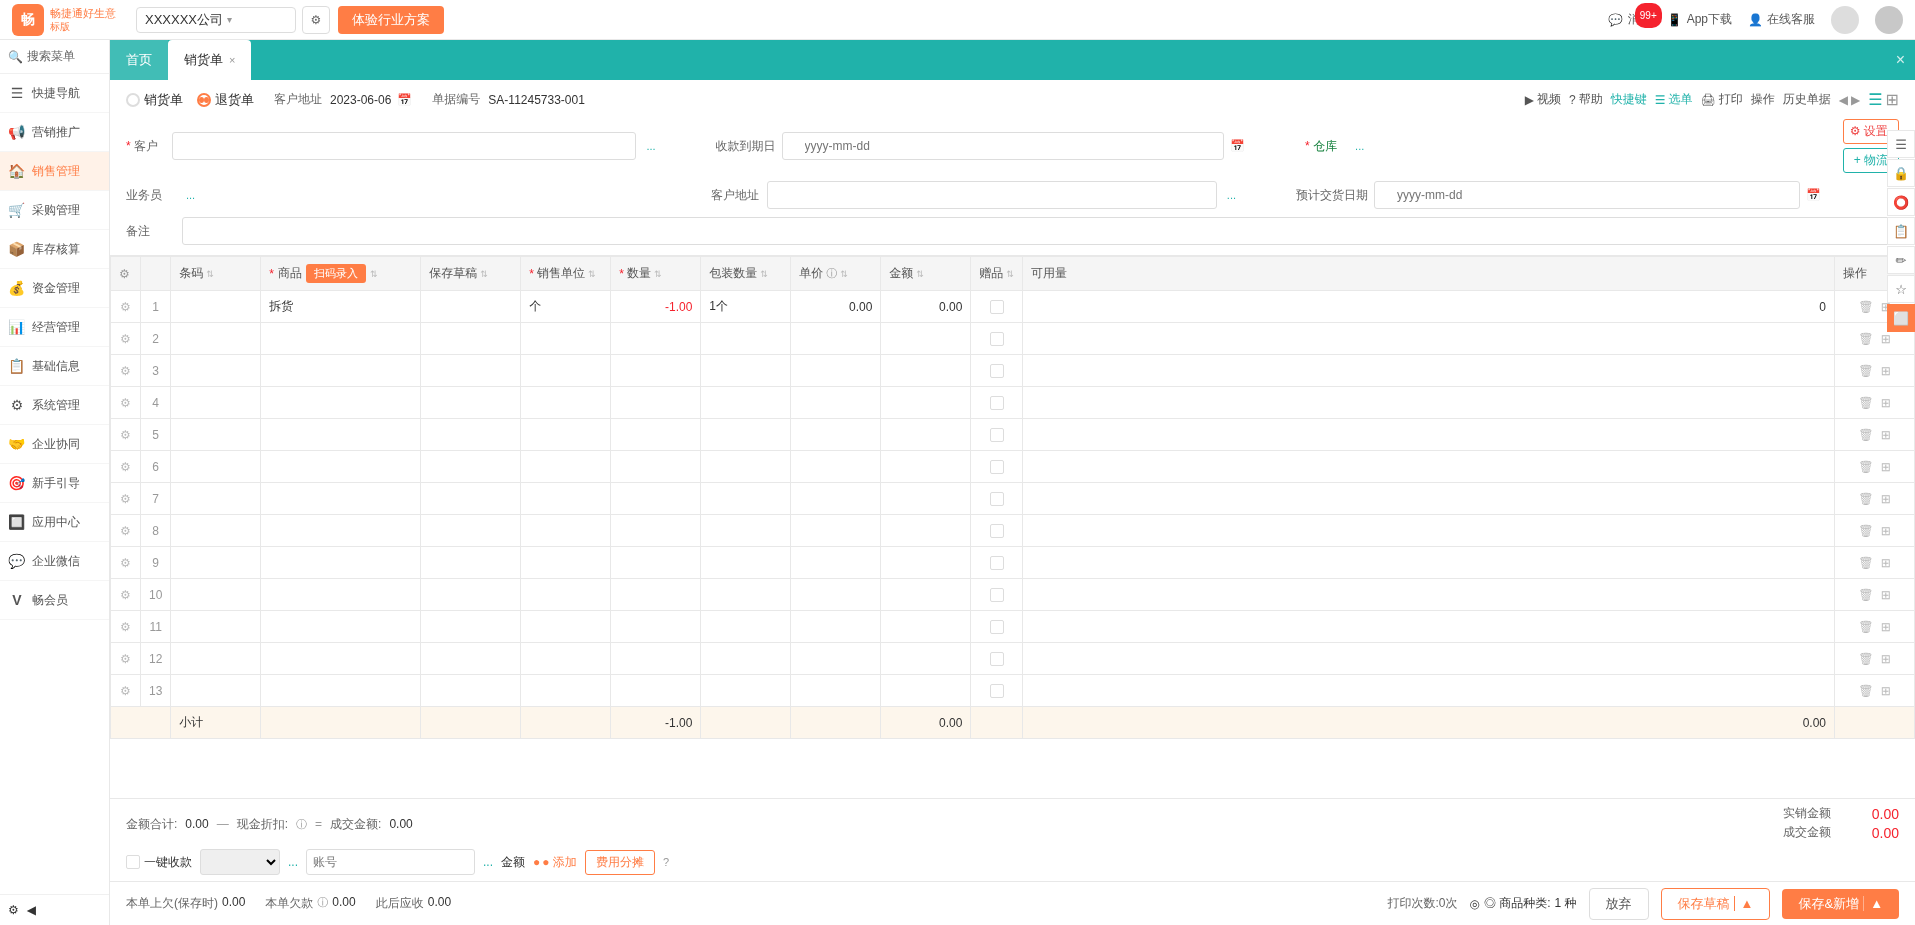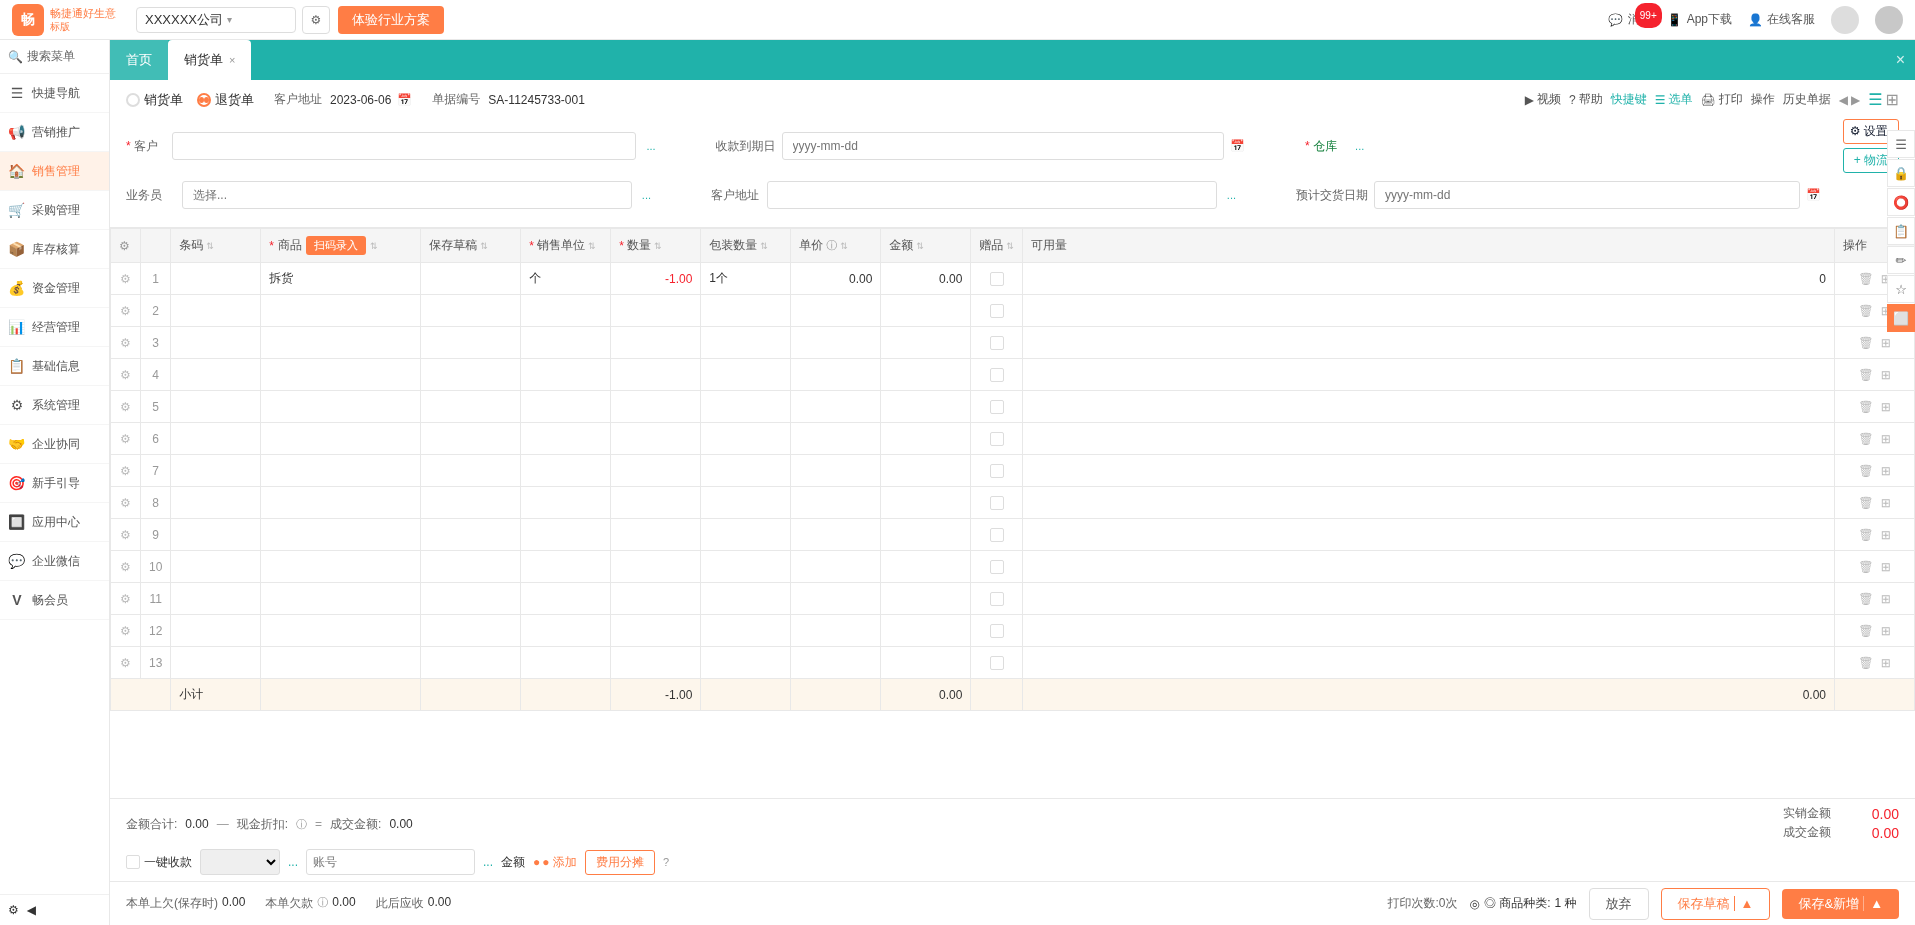--- a/index.html
+++ b/index.html
@@ -53,24 +53,24 @@
     .radio-dot.checked::after { content: ''; width: 6px; height: 6px; border-radius: 50%; background: #ff7d45; }
     .date-field { display: flex; align-items: center; gap: 6px; font-size: 12px; }
     .date-value { color: #333; font-weight: 500; }
     .cal-icon { color: #20b2aa; cursor: pointer; }
     .doc-num { display: flex; align-items: center; gap: 6px; font-size: 12px; }
     .doc-num-value { color: #333; }
     .toolbar-right { margin-left: auto; display: flex; align-items: center; gap: 8px; }
     .toolbar-btn { display: flex; align-items: center; gap: 3px; cursor: pointer; font-size: 12px; color: #555; }
     .toolbar-btn.icon-btn { color: #20b2aa; }
     .field-label { font-size: 12px; color: #666; white-space: nowrap; min-width: 50px; }
-    .field-input { flex: 1; height: 28px; border: 1px solid #ddd; border-radius: 3px; padding: 0 10px; font-size: 12px; color: #333; background: #fff; }
+    .field-input { flex: 1; height: 28px; border: 1px solid #ddd; border-radius: 3px; padding: 0 22px; font-size: 12px; color: #333; background: #fff; }
     .field-input.empty { color: #bbb; }
     .ellipsis-btn { color: #20b2aa; cursor: pointer; font-size: 11px; margin-left: 4px; }
-    .set-btn { background: #fff; border: 1px solid #ff7d45; color: #0f172a; border-radius: 3px; padding: 3px 6px; cursor: pointer; font-size: 12px; display: flex; align-items: center; gap: 3px; }
+    .set-btn { background: #fff; border: 1px solid #ff7d45; color: #ef4444; border-radius: 3px; padding: 3px 6px; cursor: pointer; font-size: 12px; display: flex; align-items: center; gap: 3px; }
     .flow-btn { background: #fff; border: 1px solid #20b2aa; color: #20b2aa; border-radius: 3px; padding: 3px 10px; cursor: pointer; font-size: 12px; display: flex; align-items: center; gap: 3px; }
 
     
     .table-area { flex: 1; overflow: hidden; display: flex; flex-direction: column; }
     .table-container { flex: 1; overflow: auto; background: #fff; margin: 0 0; }
     table { width: 100%; border-collapse: collapse; font-size: 12px; }
     thead tr { background: #f5f5f5; }
     th { padding: 7px 8px; text-align: left; border: 1px solid #e8e8e8; color: #555; font-weight: normal; white-space: nowrap; position: relative; }
     th .col-header { display: flex; align-items: center; gap: 3px; }
     td { padding: 5px 8px; border: 1px solid #e8e8e8; color: #333; height: 32px; }
@@ -322,38 +322,41 @@
         </div>
         <div style="margin-left:8px;display:flex;flex-direction:column;gap:4px;">
           <button class="set-btn">⚙ 设置</button>
           <button class="flow-btn">+ 物流</button>
         </div>
       </div>
 
       <div style="display:flex;gap:0;margin-bottom:8px;align-items:center;">
         <div style="display:flex;align-items:center;flex:2;gap:6px;">
           <span class="field-label">业务员</span>
-          <input class="field-input empty" style="flex: 1 1 0%;" placeholder="选择...">
           <span class="ellipsis-btn">...</span>
         </div>
         <div style="width:60px;"></div>
         <div style="display:flex;align-items:center;flex:2;gap:6px;">
           <span class="field-label">客户地址</span>
           <input class="field-input empty" style="flex: 1 1 0%;" value="">
           <span class="ellipsis-btn">...</span>
         </div>
         <div style="width:60px;"></div>
         <div style="display:flex;align-items:center;flex:2;gap:6px;">
           <span class="field-label">预计交货日期</span>
           <input class="field-input empty" style="flex: 1 1 0%;" placeholder="yyyy-mm-dd">
           <span class="cal-icon">📅</span>
         </div>
         <div style="margin-left:8px;width:70px;"></div>
       </div>
 
+      <div style="display:flex;align-items:center;gap:6px;">
+        <span class="field-label">备注</span>
+        <input class="field-input" style="width: 300px;" value="">
+      </div>
     </div>
 
     <div class="table-area">
       <div class="table-container">
         <table>
           <thead>
             <tr>
               <th style="width:30px;">
                 <span class="gear-col">⚙</span>
               </th>

